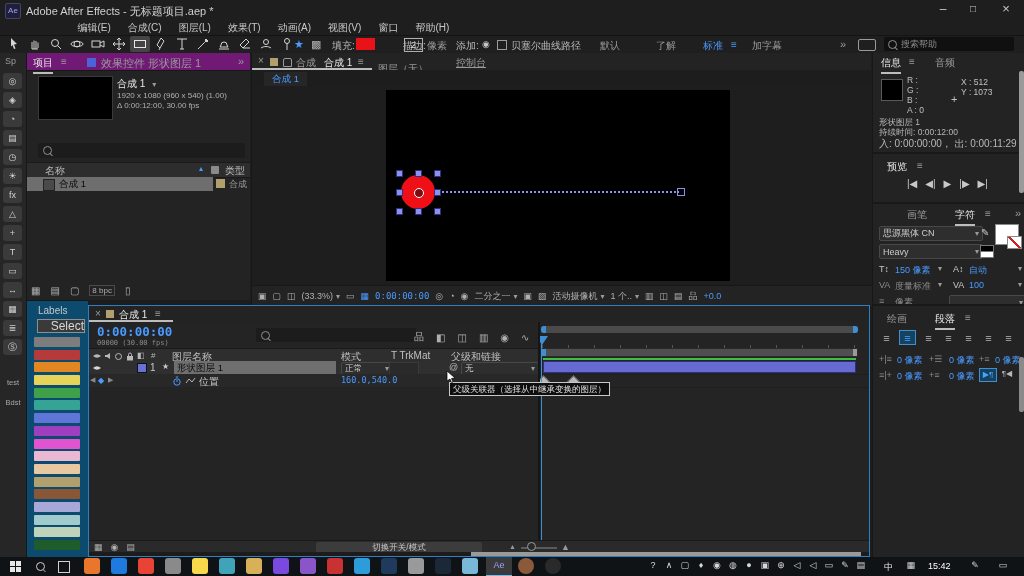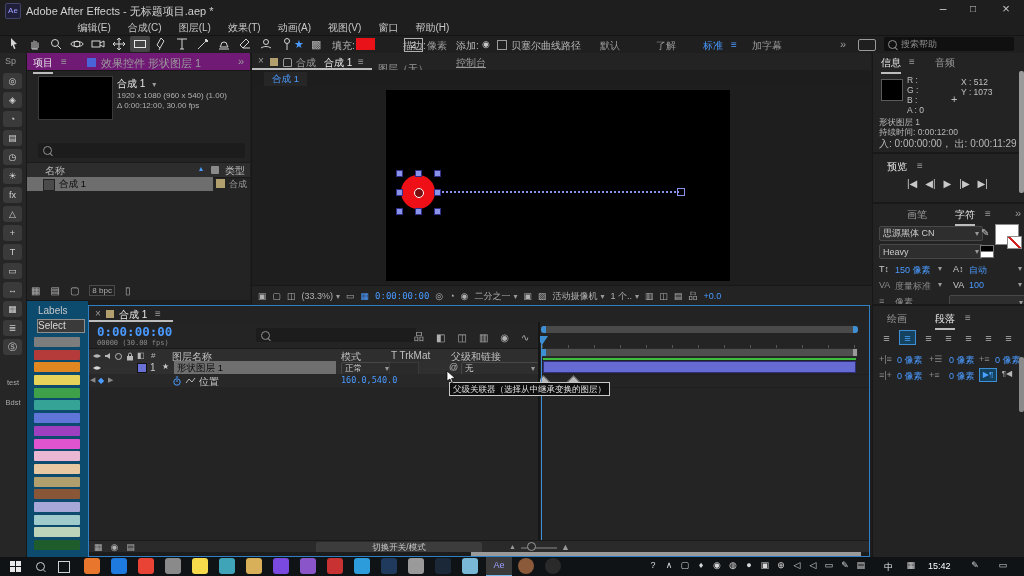--- a/index.html
+++ b/index.html
@@ -177,21 +177,21 @@
         <span class="stripbtn">▦</span>
         <span class="stripbtn">≣</span>
         <span class="stripbtn">Ⓢ</span>
       </div>
     <div class="abs" style="left:0;top:325px;width:26px;text-align:center;color:#a8a8a8;font-size:7.5px;">test</div>
     <div class="abs" style="left:0;top:345px;width:26px;text-align:center;color:#a8a8a8;font-size:7.5px;">Bdst</div>
   </div>
 
   <div class="abs" style="left:27px;top:300px;width:61px;height:257px;background:#0c4a6e;border-top:1px solid #171717;">
     <div style="padding:4px 0 0 11px;color:#c8c8c8;font-size:10px;">Labels</div>
-    <div class="abs" style="left:10px;top:18px;width:46px;height:12px;border:1px solid #8f8f8f;background:#3a3a3a;color:#d8d8d8;font-size:10px;text-align:left;line-height:12px;">Select</div>
+    <div class="abs" style="left:10px;top:18px;width:46px;height:12px;border:1px solid #8f8f8f;background:#3a3a3a;color:#d8d8d8;font-size:12px;text-align:right;line-height:12px;">Select</div>
     <div class="abs" style="left:7px;top:36px;display:flex;flex-direction:column;gap:2.7px;">
         <span class="sw" style="background: rgb(125, 125, 125);"></span>
         <span class="sw" style="background: rgb(181, 58, 58);"></span>
         <span class="sw" style="background: rgb(224, 135, 33);"></span>
         <span class="sw" style="background: rgb(230, 211, 90);"></span>
         <span class="sw" style="background: rgb(63, 160, 74);"></span>
         <span class="sw" style="background: rgb(54, 163, 151);"></span>
         <span class="sw" style="background: rgb(95, 117, 216);"></span>
         <span class="sw" style="background: rgb(158, 63, 192);"></span>
         <span class="sw" style="background: rgb(224, 85, 207);"></span>

